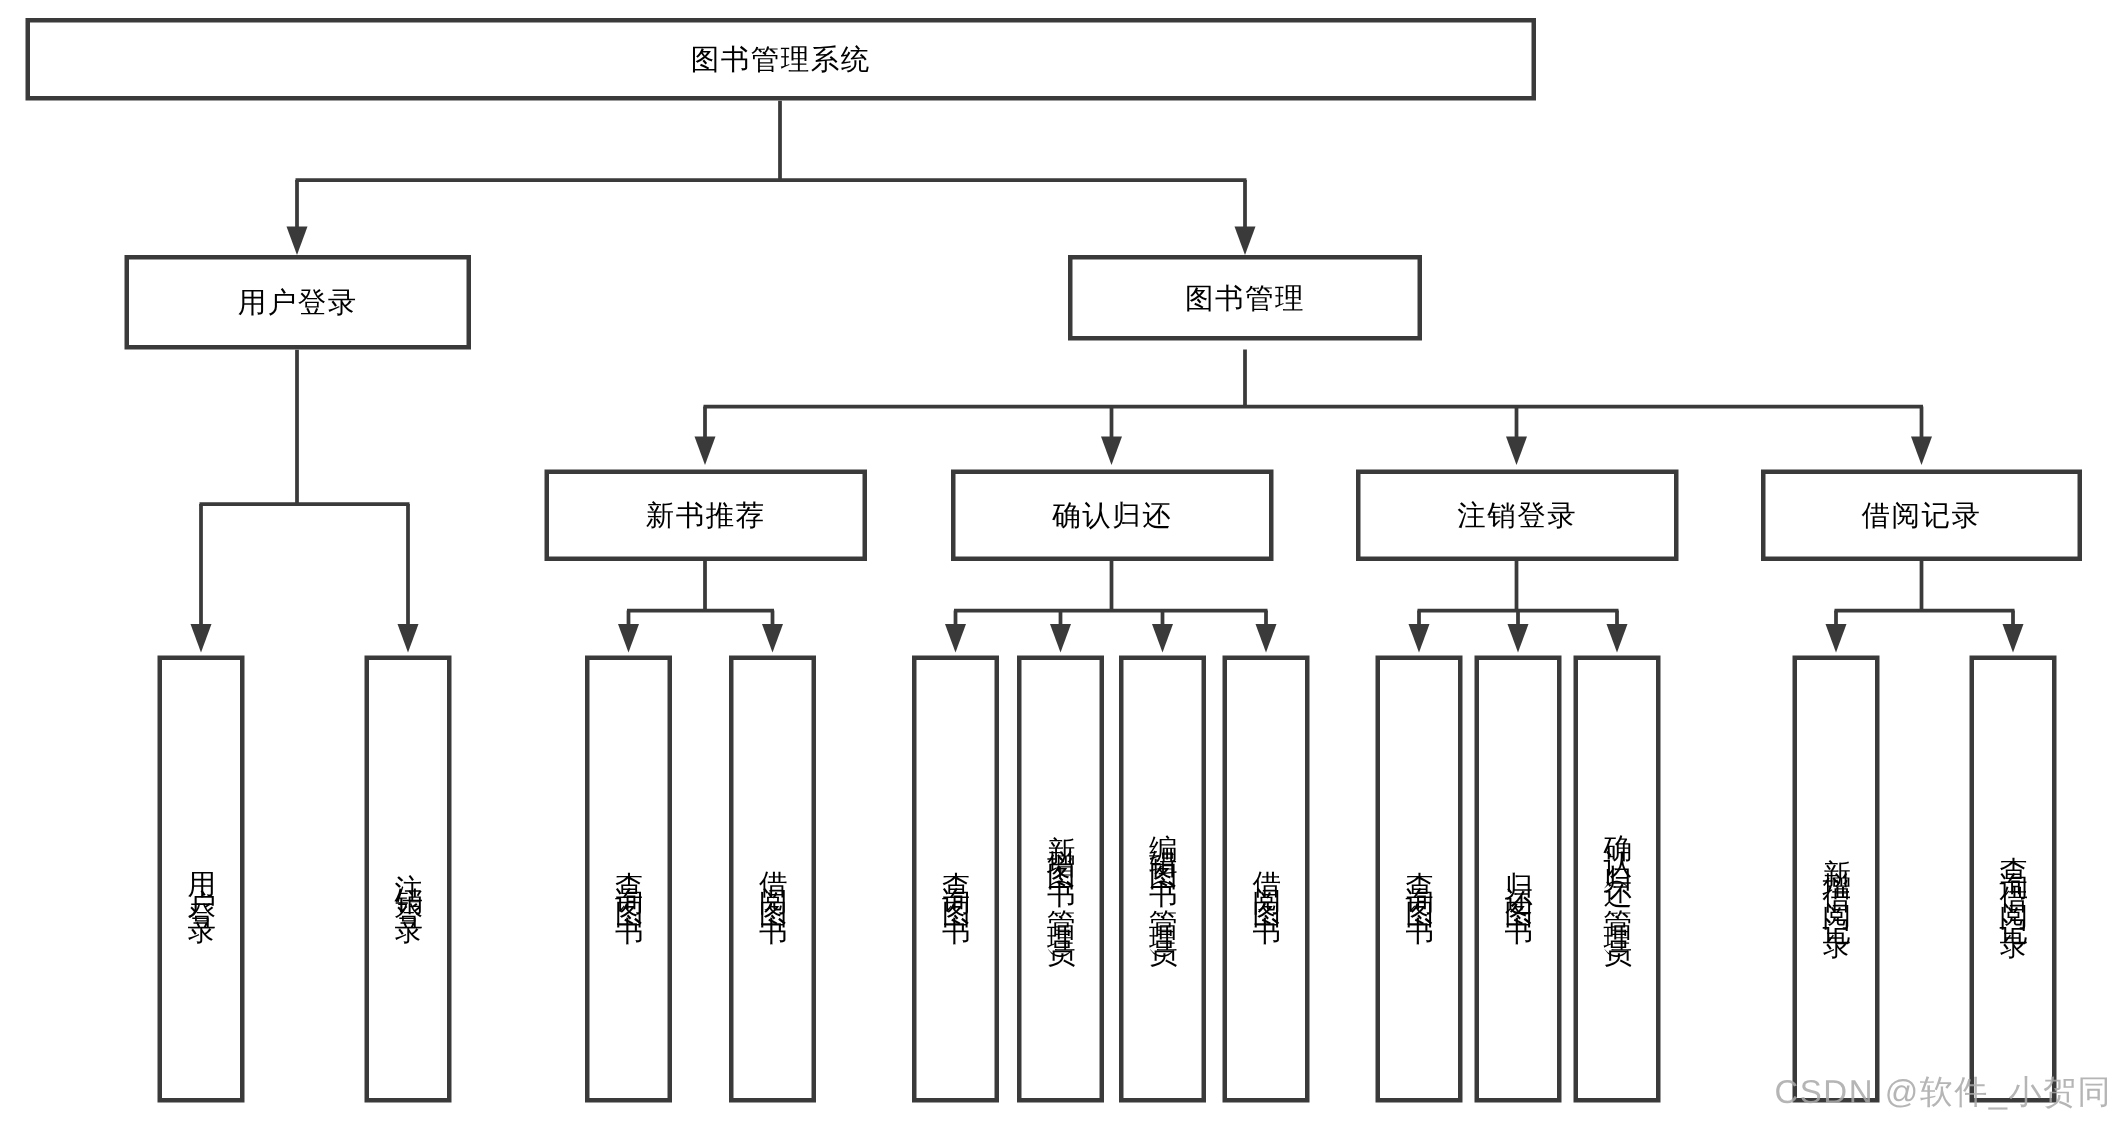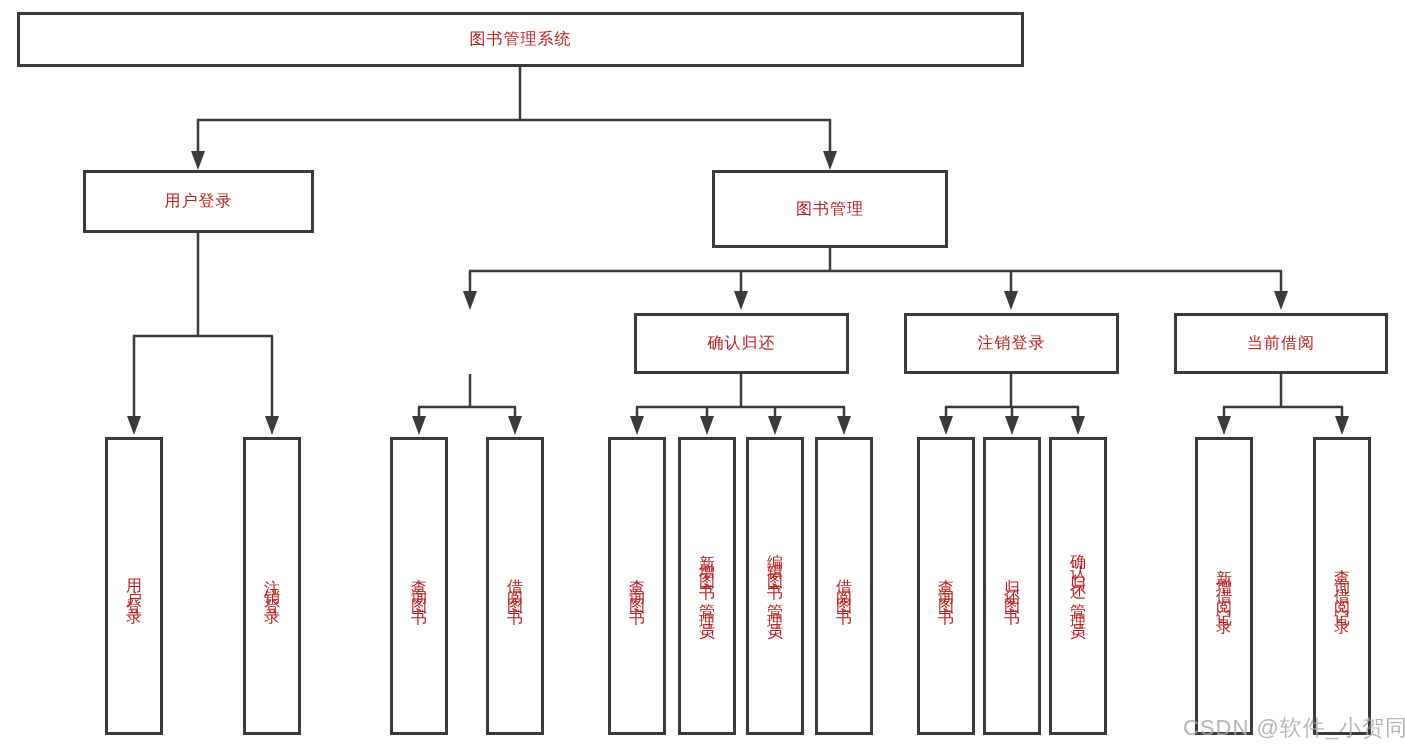--- a/index.html
+++ b/index.html
@@ -21,23 +21,23 @@
   .wires line { stroke: #3a3a3a; stroke-width: 2.5; }
   .wires polygon { fill: #3a3a3a; }
   .node {
     position: absolute;
     box-sizing: border-box;
     border: 3px solid #3a3a3a;
     background: #ffffff;
     display: flex;
     align-items: center;
     justify-content: center;
-    font-size: 16px;
+    font-size: 19px;
     letter-spacing: 1px;
-    color: #b91c1c;
+    color: #000000;
   }
   .hnode {  }
   .vnode { 
     width: 58px;
     height: 298px;
     writing-mode: vertical-rl;
     text-orientation: mixed;
     letter-spacing: 10px;
     line-height: 1;
   }
@@ -115,25 +115,26 @@
     <line x1="1223" y1="407" x2="1343" y2="407"></line>
     <line x1="1224" y1="407" x2="1224" y2="418"></line>
     <polygon points="1217,416 1231,416 1224,435"></polygon>
     <line x1="1342" y1="407" x2="1342" y2="418"></line>
     <polygon points="1335,416 1349,416 1342,435"></polygon>
   </svg>
 
   <div class="node hnode" style="left:17px; top:12px; width:1007px; height:55px;">图书管理系统</div>
 
   <div class="node hnode" style="left:83px; top:170px; width:231px; height:63px;">用户登录</div>
-  <div class="node hnode" style="left:712px; top:170px; width:236px; height:78px;text-align:right;">图书管理</div>
+  <div class="node hnode" style="left:712px; top:170px; width:236px; height:57px;text-align:right;">图书管理</div>
 
+  <div class="node hnode" style="left:363px; top:313px; width:215px; height:61px;">新书推荐</div>
   <div class="node hnode" style="left:634px; top:313px; width:215px; height:61px;">确认归还</div>
   <div class="node hnode" style="left:904px; top:313px; width:215px; height:61px;">注销登录</div>
-  <div class="node hnode" style="left:1174px; top:313px; width:214px; height:61px;">当前借阅</div>
+  <div class="node hnode" style="left:1174px; top:313px; width:214px; height:61px;">借阅记录</div>
 
   <div class="node vnode" style="left:105px; top:437px;">用户登录</div>
   <div class="node vnode" style="left:243px; top:437px;">注销登录</div>
 
   <div class="node vnode" style="left:390px; top:437px;">查询图书</div>
   <div class="node vnode" style="left:486px; top:437px;">借阅图书</div>
 
   <div class="node vnode" style="left:608px; top:437px;">查询图书</div>
   <div class="node vnode" style="left:678px; top:437px;">新增图书（管理员）</div>
   <div class="node vnode" style="left:746px; top:437px;">编辑图书（管理员）</div>

